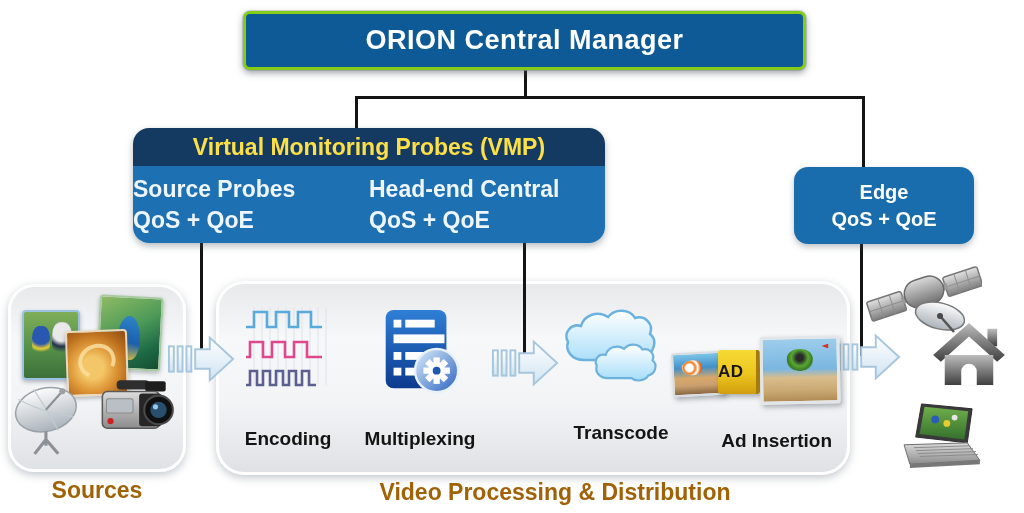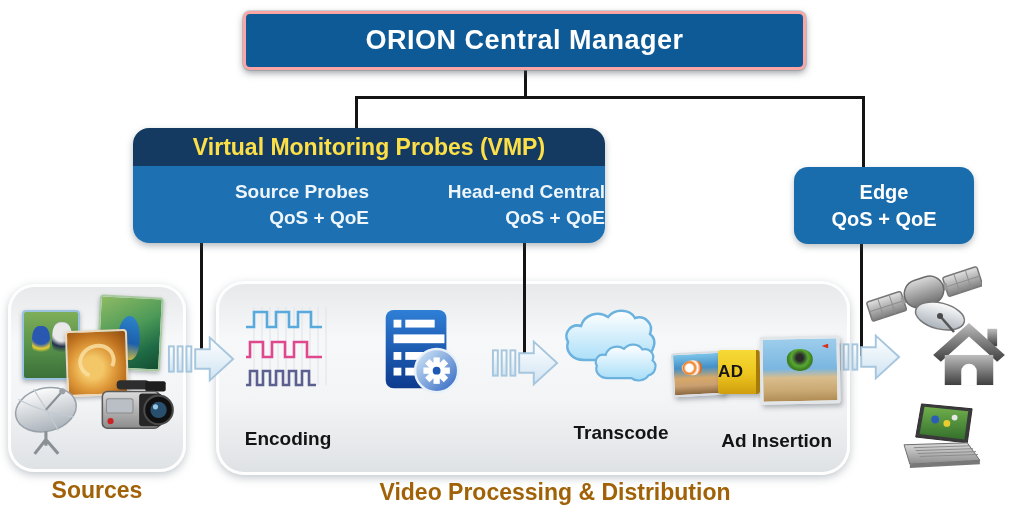--- a/index.html
+++ b/index.html
@@ -2,33 +2,33 @@
 <html><head>
 <meta charset="utf-8">
 <style>
   html,body{margin:0;padding:0;background:#ffffff;}
   .stage{position:relative;width:1024px;height:513px;background:#ffffff;overflow:hidden;
          font-family:"Liberation Sans",sans-serif;}
   .abs{position:absolute;}
   .conn{position:absolute;background:#141414;z-index:4;}
 
   
-  .orion{left:243px;top:11px;width:557px;height:53px;background:#0e5a96;border:3px solid #fca5a5;
+  .orion{left:243px;top:11px;width:557px;height:53px;background:#0e5a96;border:3px solid #84cc16;
          border-radius:7px;display:flex;align-items:center;justify-content:center;z-index:5;
          box-shadow:0 3px 7px rgba(60,70,80,.5),0 0 0 1px rgba(190,198,205,.6);}
   .orion span{color:#ffffff;font-size:27px;font-weight:bold;letter-spacing:.5px;}
 
   
   .vmp{left:133px;top:128px;width:472px;height:115px;border-radius:16px;z-index:5;
        box-shadow:0 3px 7px rgba(70,80,90,.4);}
   .vmp-header{height:38px;background:#143a61;border-radius:16px 16px 0 0;display:flex;
               align-items:center;justify-content:center;color:#fde047;font-size:23px;font-weight:bold;}
   .vmp-body{height:77px;background:#1d70b2;border-radius:0 0 16px 16px;display:flex;}
-  .vmp-col{flex:1;display:flex;flex-direction:column;align-items:flex-end;justify-content:center;
-           color:#eef5fb;font-size:19px;font-weight:bold;line-height:1.32;}
+  .vmp-col{flex:1;display:flex;flex-direction:column;align-items:flex-start;justify-content:center;
+           color:#eef5fb;font-size:23px;font-weight:bold;line-height:1.32;}
 
   
   .edge{left:758px;top:167px;width:180px;height:77px;background:#1a6dac;border-radius:14px;z-index:5;
         display:flex;flex-direction:column;align-items:center;justify-content:center;
         color:#ffffff;font-size:20px;font-weight:bold;line-height:1.35;
         box-shadow:0 3px 6px rgba(70,80,90,.35);margin-left:36px;}
 
   
   .panel{background:linear-gradient(180deg,#e6e8ea 0%,#f7f8f9 30%,#f3f4f6 62%,#dee1e4 100%);
          box-shadow:inset 0 0 0 3px rgba(255,255,255,.95),0 3px 8px rgba(125,135,145,.45);z-index:1;}
@@ -250,20 +250,24 @@
           <rect x="-3.2" y="-13.5" width="6.4" height="27"></rect>
           <rect x="-3.2" y="-13.5" width="6.4" height="27" transform="rotate(45)"></rect>
           <rect x="-3.2" y="-13.5" width="6.4" height="27" transform="rotate(90)"></rect>
           <rect x="-3.2" y="-13.5" width="6.4" height="27" transform="rotate(135)"></rect>
         </g>
         <circle r="8.5" fill="#ffffff"></circle>
         <circle r="4" fill="#1c59b4"></circle>
       </g>
     </svg>
   </div>
+  <div class="abs stage-label" style="left:358px;top:428px;width:124px;">
+    <span>Multiplexing</span>
+    <span></span>
+  </div>
 
   <div class="iconbox" style="left:556px;top:300px;">
     <svg viewBox="0 0 104 100" width="104" height="100">
       <path transform="translate(2,4)" d="M 26 56 C 14 56 7 47 10 38 C 5 29 13 19 23 22 C 26 11 40 6 50 13 C 57 4 72 5 77 14 C 87 11 96 20 92 30 C 100 36 96 50 86 52 C 81 60 68 62 61 56 Z" fill="url(#gCloud)" stroke="#6cb2de" stroke-width="2.5"></path>
       <path transform="translate(34,40) scale(0.68)" d="M 26 56 C 14 56 7 47 10 38 C 5 29 13 19 23 22 C 26 11 40 6 50 13 C 57 4 72 5 77 14 C 87 11 96 20 92 30 C 100 36 96 50 86 52 C 81 60 68 62 61 56 Z" fill="url(#gCloud)" stroke="#6cb2de" stroke-width="3.2"></path>
     </svg>
   </div>
   <div class="abs stage-label" style="left:546px;top:422px;width:150px;">
     <span>Transcode</span>
   </div>

